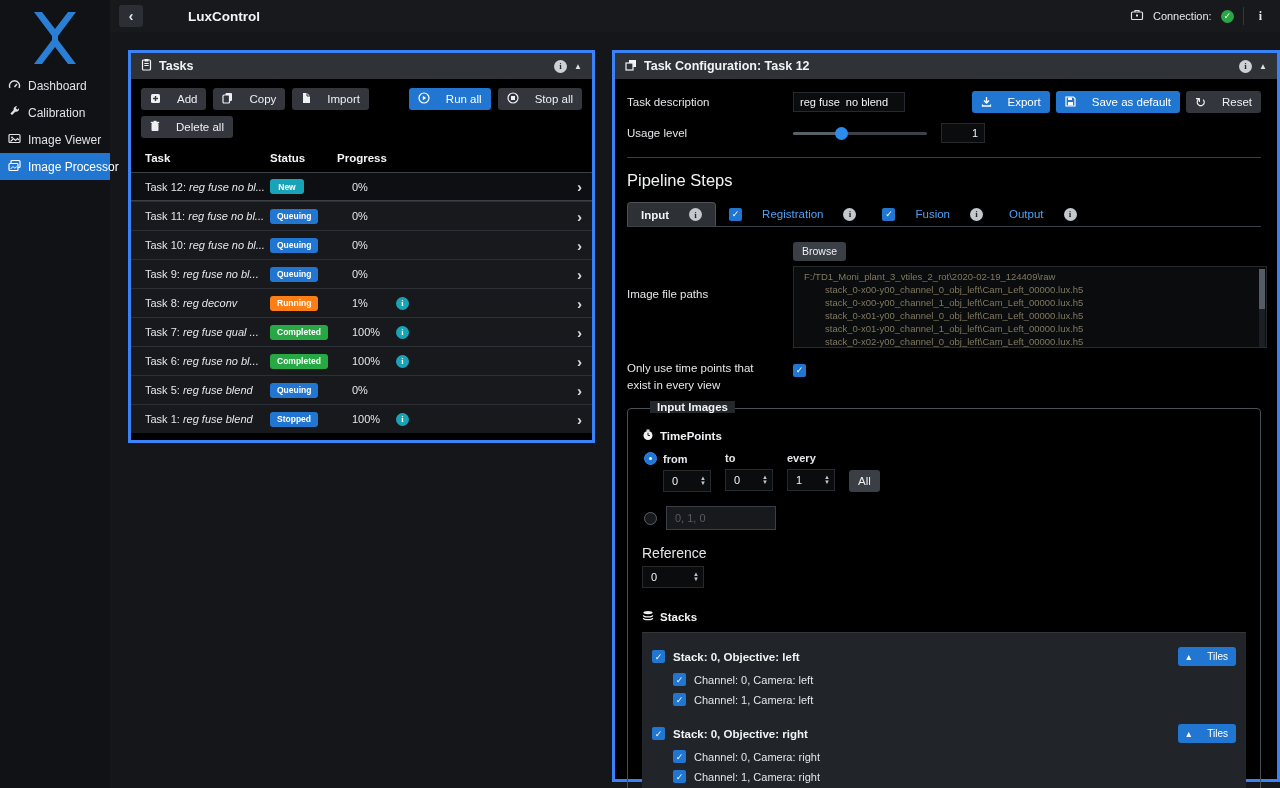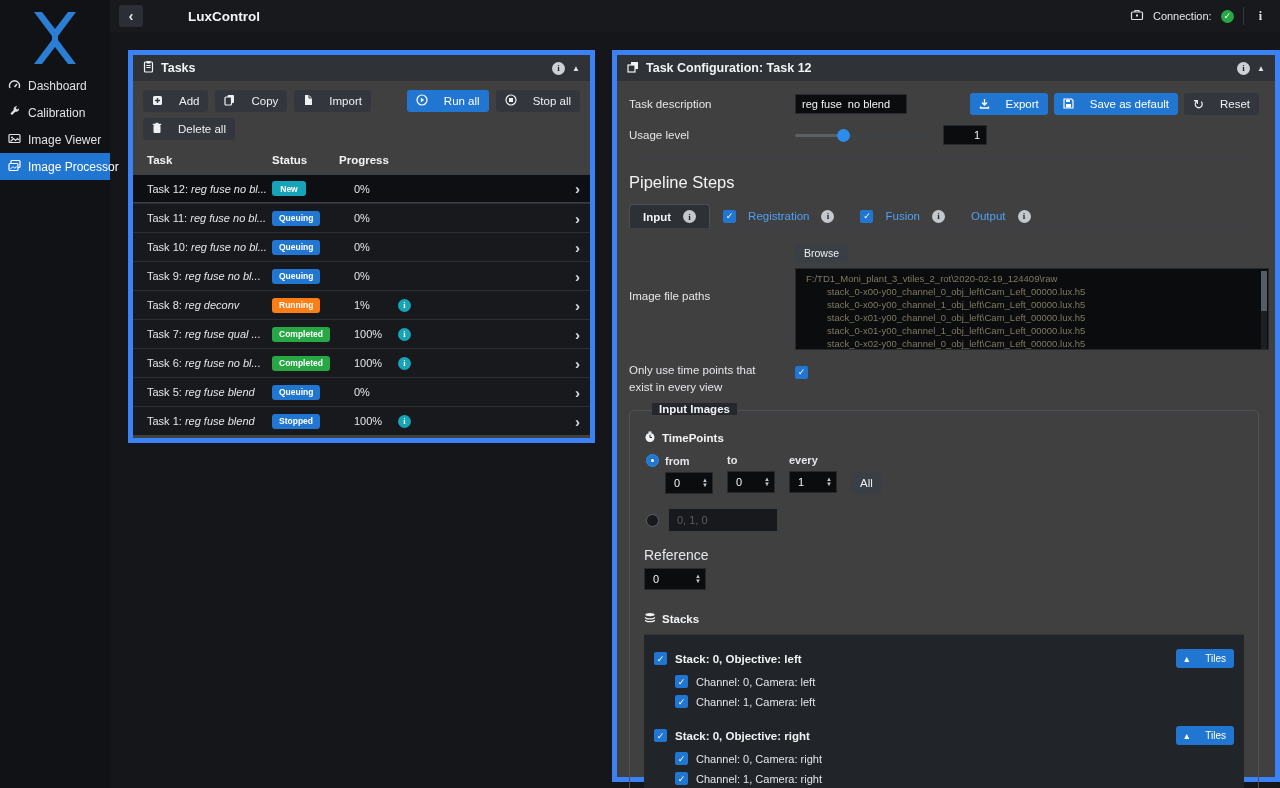--- a/index.html
+++ b/index.html
@@ -17,21 +17,21 @@
   
   .topbar { position:absolute; left:110px; top:0; width:1170px; height:32px; background:#17191d; display:flex; align-items:center; }
   .back-btn { width:24px; height:22px; background:#2b2f35; border-radius:3px; margin-left:9px; display:flex; align-items:center; justify-content:center; color:#e8eaee; font-size:14px; font-weight:bold; cursor:pointer; }
   .app-title { font-size:13.5px; font-weight:bold; margin-left:45px; color:#f2f4f6; }
   .topbar-right { margin-left:auto; display:flex; align-items:center; gap:9px; padding-right:12px; }
   .conn-label { font-size:11px; color:#e4e6e9; }
   .conn-check { width:13px; height:13px; border-radius:50%; background:#28a745; color:#fff; font-size:9px; display:flex; align-items:center; justify-content:center; }
   .top-divider { width:1px; height:18px; background:#34383e; }
   .menu-info { font-size:12px; font-weight:bold; color:#e4e6e9; padding:0 6px; cursor:pointer; font-family:"Liberation Serif", serif; }
   
-  .panel { position:absolute; background:#404040; border:5px solid #3b82f6; }
+  .panel { position:absolute; background:#000000; border:3px solid #3b82f6; }
   .panel-hd { height:26px; background:#2f3338; display:flex; align-items:center; gap:7px; padding:0 10px; font-size:12.5px; font-weight:bold; color:#f1f3f5; }
   .panel-hd .spacer { flex:1; }
   .circle-i { width:13px; height:13px; border-radius:50%; background:#cdd1d6; color:#24272c; font-size:9px; font-weight:bold; display:inline-flex; align-items:center; justify-content:center; font-family:"Liberation Serif", serif; flex:0 0 auto; }
   .caret { font-size:8px; color:#dfe2e6; cursor:pointer; }
   
   .btn { display:inline-flex; align-items:center; gap:16px; background:#33373d; color:#eef0f2; border:none; border-radius:3px; font-size:11.5px; padding:3px 9px; height:22px; cursor:pointer; font-family:inherit; white-space:nowrap; }
   .btn-blue { background:#2176d2; color:#fff; }
   .glyph { font-size:10px; line-height:1; }
   
   .tasks-panel { left:128px; top:50px; width:467px; height:393px; }
@@ -62,21 +62,21 @@
   .usage-row { margin-top:10px; }
   .slider { position:relative; width:134px; height:14px; }
   .slider .track { position:absolute; left:0; right:0; top:6px; height:3px; background:#3d4248; border-radius:2px; }
   .slider .fill { position:absolute; left:0; width:35%; top:6px; height:3px; background:#5a6067; border-radius:2px; }
   .slider .thumb { position:absolute; left:31%; top:1px; width:13px; height:13px; border-radius:50%; background:#2d8ceb; }
   .usage-value { width:44px; margin-left:14px; text-align:right; }
   .hr { border-top:1px solid #3a3f45; margin:14px 0 0 0; }
   .section-title { font-size:16.5px; color:#f1f3f5; margin-top:13px; }
   
   .tabs { display:flex; align-items:flex-end; margin-top:12px; border-bottom:1px solid #3c4147; height:25px; }
-  .tab { display:flex; align-items:center; gap:12px; font-size:11.5px; padding:0 13px; height:24px; color:#4da0f5; cursor:pointer; }
+  .tab { display:flex; align-items:center; gap:20px; font-size:11.5px; padding:0 13px; height:24px; color:#4da0f5; cursor:pointer; }
   .tab.active { background:#2d3136; border:1px solid #4a5056; border-bottom:none; border-radius:4px 4px 0 0; color:#f1f3f5; font-weight:bold; }
   .cb { width:13px; height:13px; background:#2176d2; border-radius:2px; color:#fff; font-size:9px; display:inline-flex; align-items:center; justify-content:center; flex:0 0 auto; }
   .tab .circle-i { background:#c3c8cd; }
   
   .paths-row { margin-top:14px; display:flex; align-items:center; }
   .paths-content { width:474px; }
   .browse-btn { height:19px; font-size:10.5px; background:#3a3f45; }
   .paths-box { position:relative; margin-top:5px; width:474px; height:82px; background:#0a0c0e; border:1px solid #26292e; overflow:hidden; padding:3px 10px; }
   .paths-box .line { white-space:pre; font-size:9.5px; line-height:13px; color:#82795f; font-family:"Liberation Sans", sans-serif; }
   .paths-scroll { position:absolute; right:1px; top:2px; width:6px; height:78px; background:#1c1f23; }

